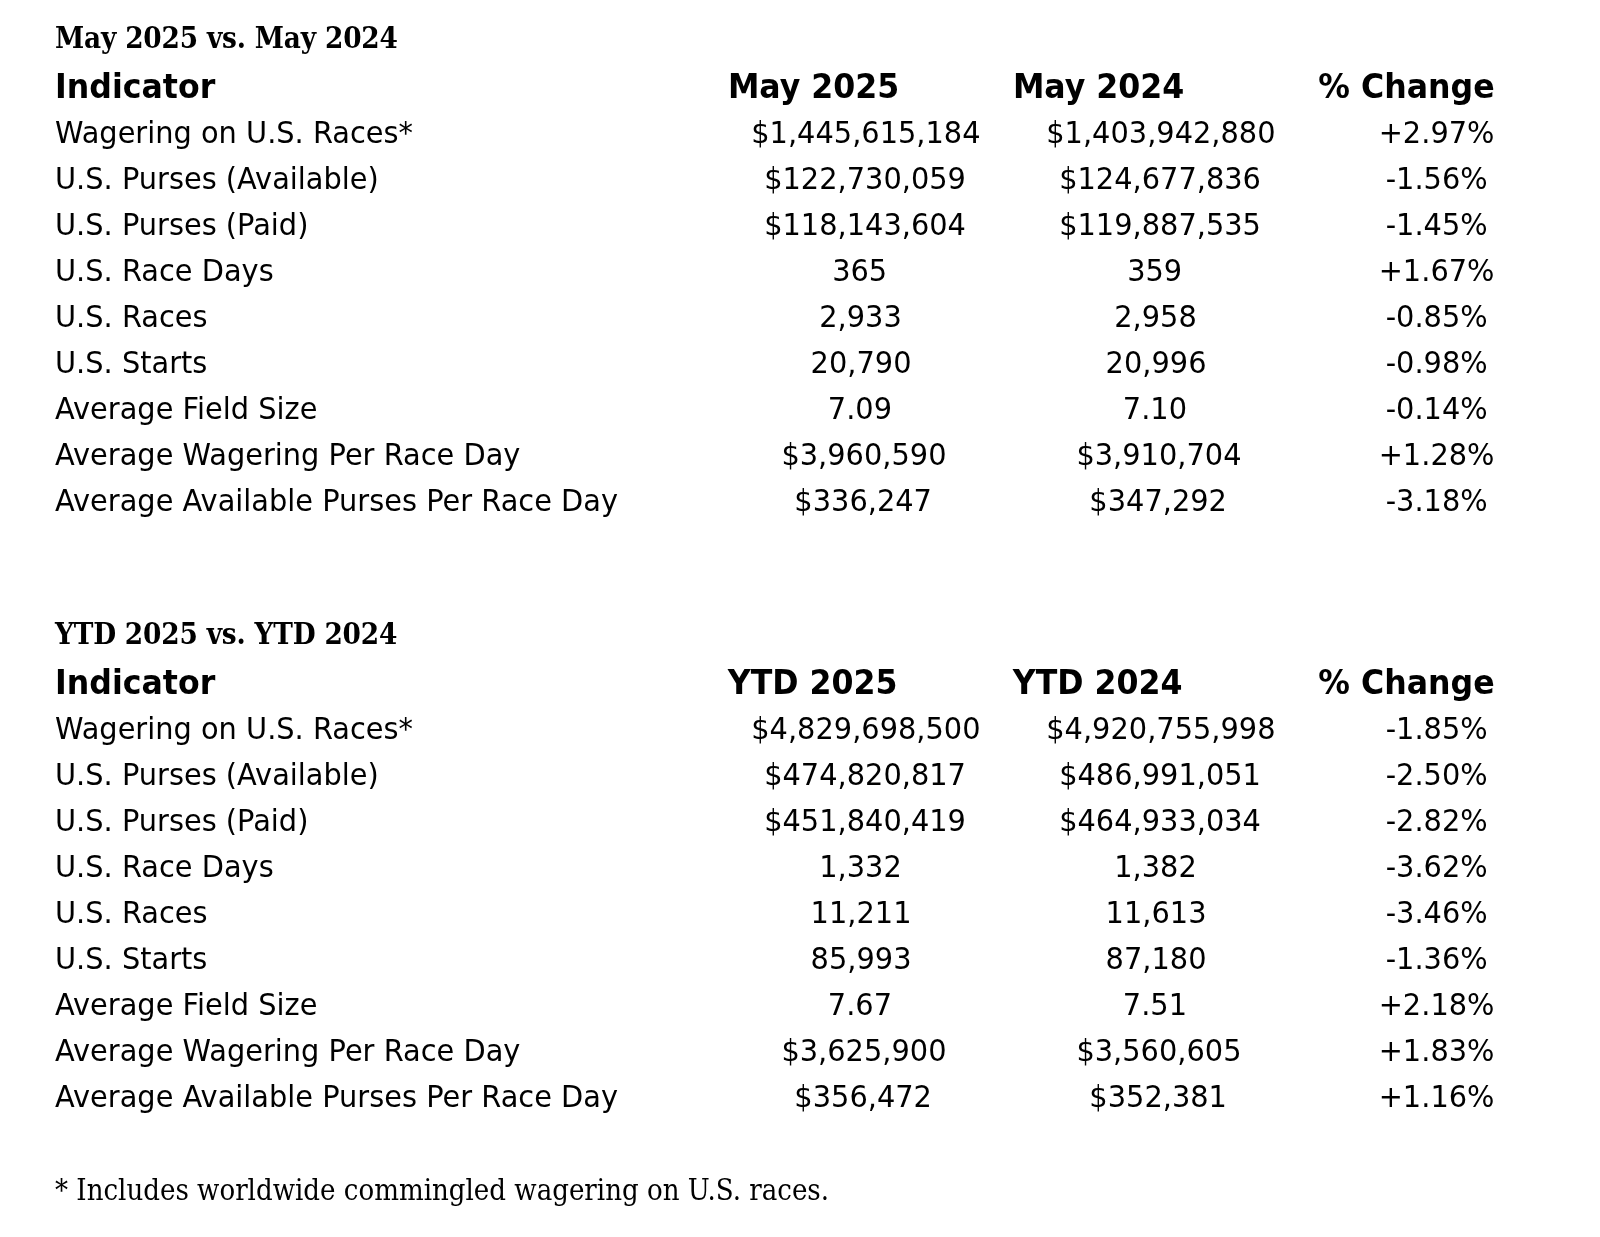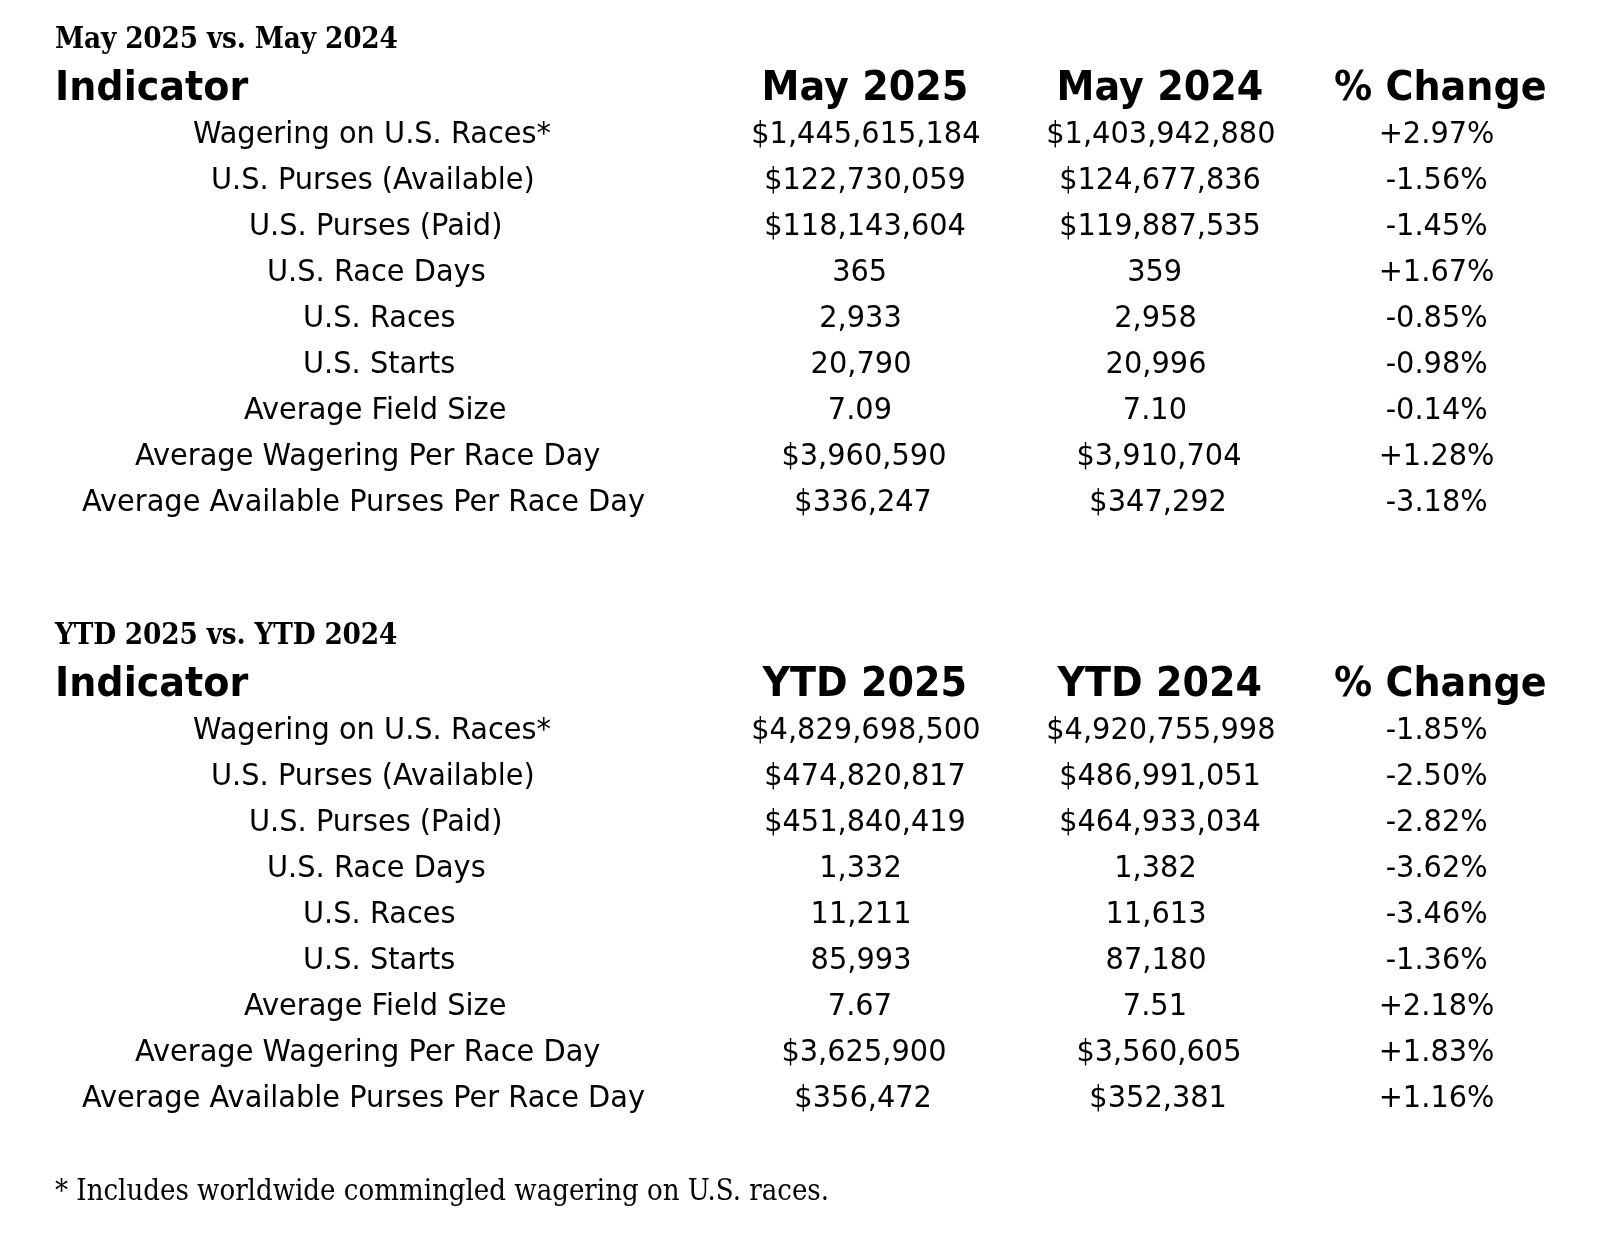--- a/index.html
+++ b/index.html
@@ -60,47 +60,47 @@
     margin: 0;
     height: 46px;
     vertical-align: bottom;
     line-height: 40px;
     white-space: nowrap;
     border: 0;
   }
 
   table.stats thead th {
     font-weight: bold;
-    font-size: 41px;
+    font-size: 34px;
   }
 
   .th-ind {
     text-align: left;
   }
   .th-num {
-    text-align: center;
+    text-align: left;
     text-decoration: underline;
   }
 
   
   .sq {
     display: inline-block;
     transform: scaleX(0.93);
     transform-origin: left center;
   }
   .sq-r {
     display: inline-block;
     transform: scaleX(0.93);
     transform-origin: right center;
   }
 
   table.stats tbody td {
     font-weight: normal;
   }
-  .td-ind { text-align: center; }
+  .td-ind { text-align: left; }
   .td-num { text-align: center; }
 
   .footnote {
     margin-top: 56px;
     font-family: "DejaVu Serif", serif;
     font-weight: normal;
     font-size: 29px;
     line-height: 36px;
     white-space: nowrap;
     transform: scaleX(0.9);

